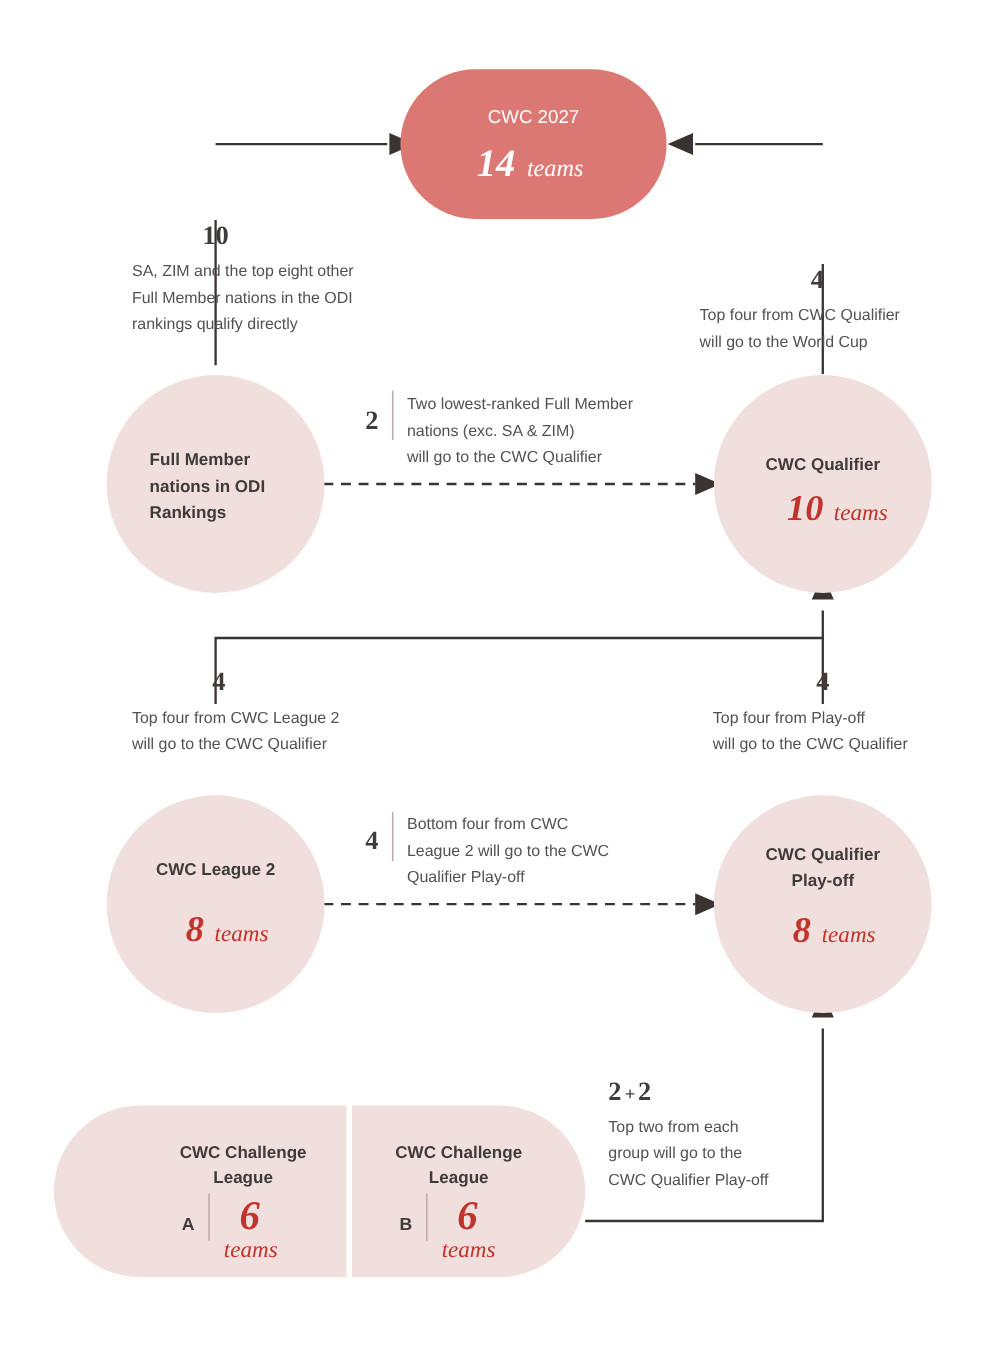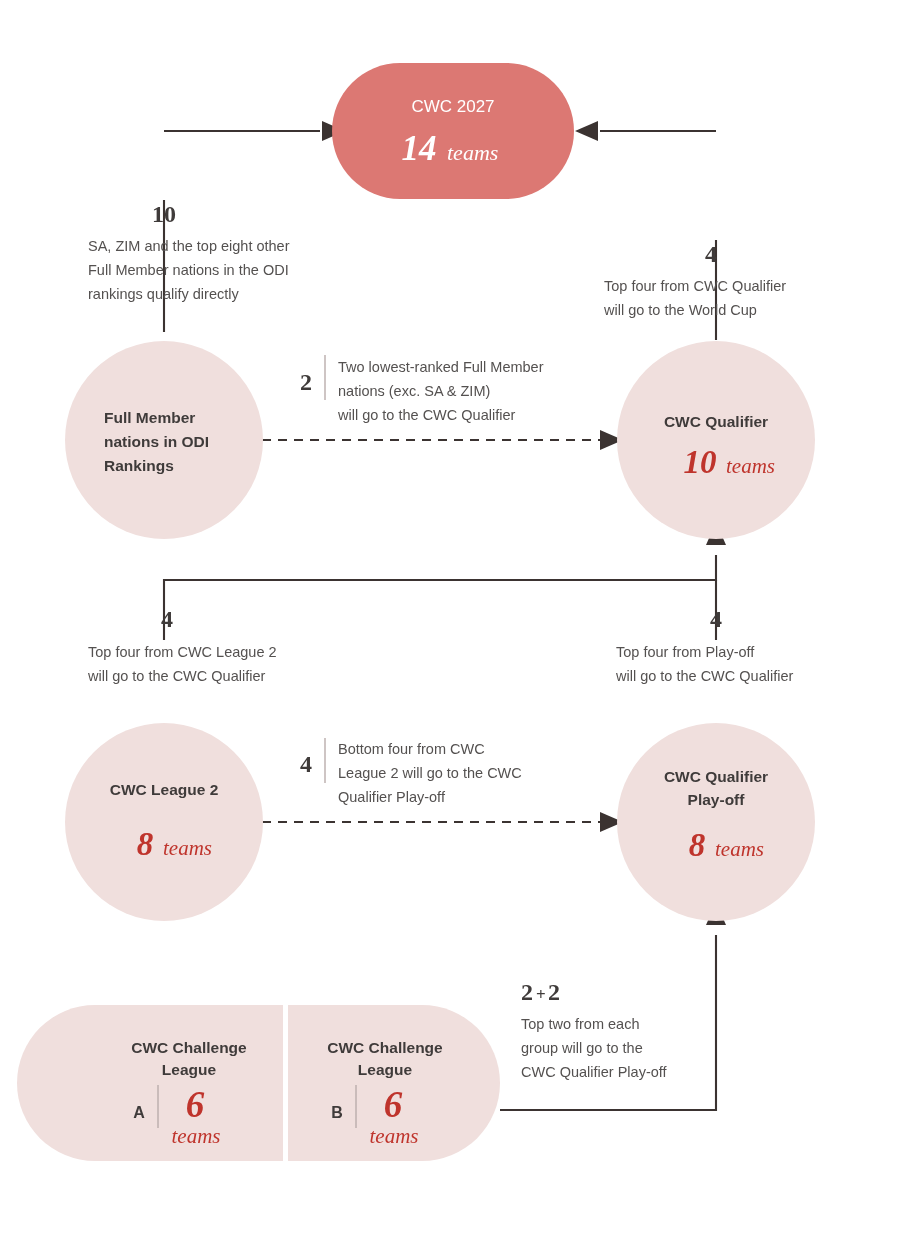--- a/index.html
+++ b/index.html
@@ -11,20 +11,21 @@
     width: 900px;
     height: 1241px;
     font-family: "Liberation Sans", sans-serif;
     -webkit-font-smoothing: antialiased;
   }
   #diagram-root {
     position: relative;
     width: 852px;
     height: 1241px;
     overflow: hidden;
+    margin-left: 32px;
   }
   svg.flow {
     position: absolute;
     top: 0;
     left: 0;
     width: 900px;
     height: 1241px;
   }
 
   

